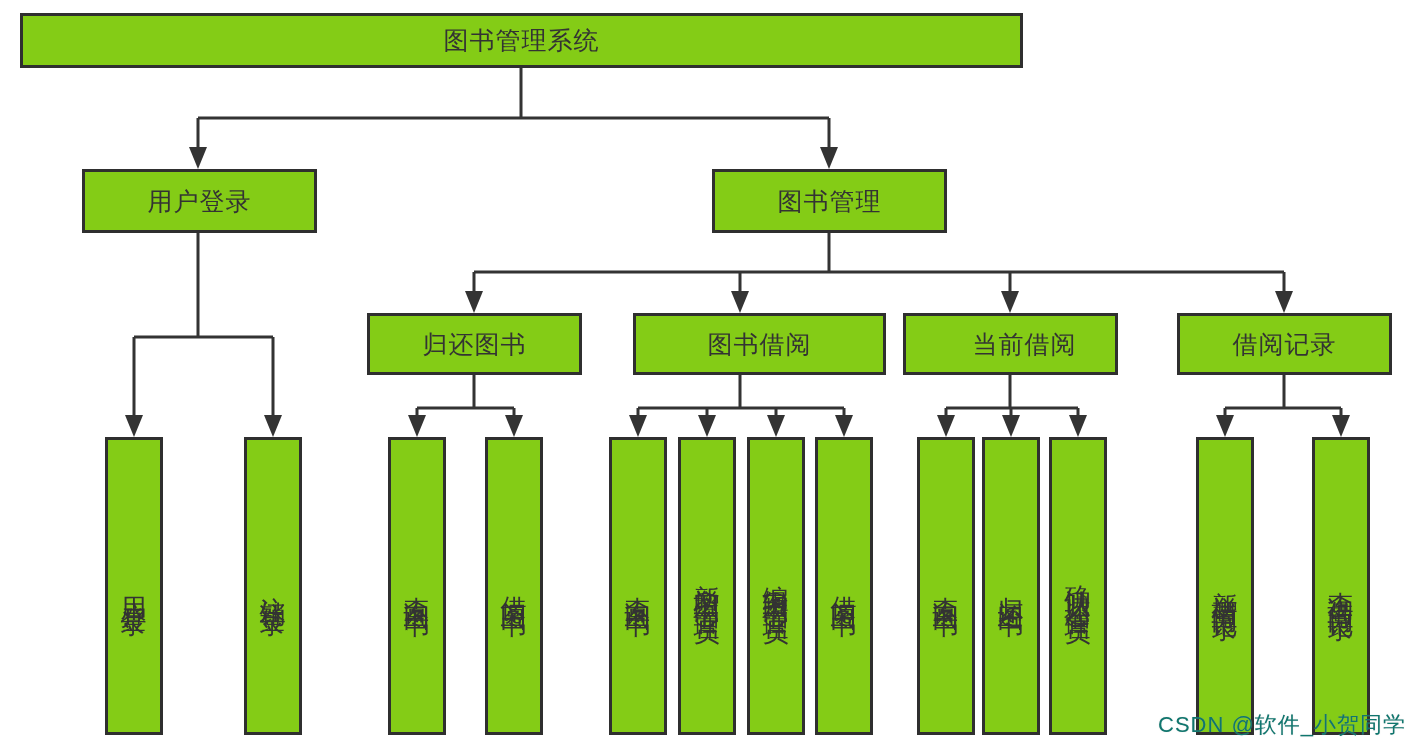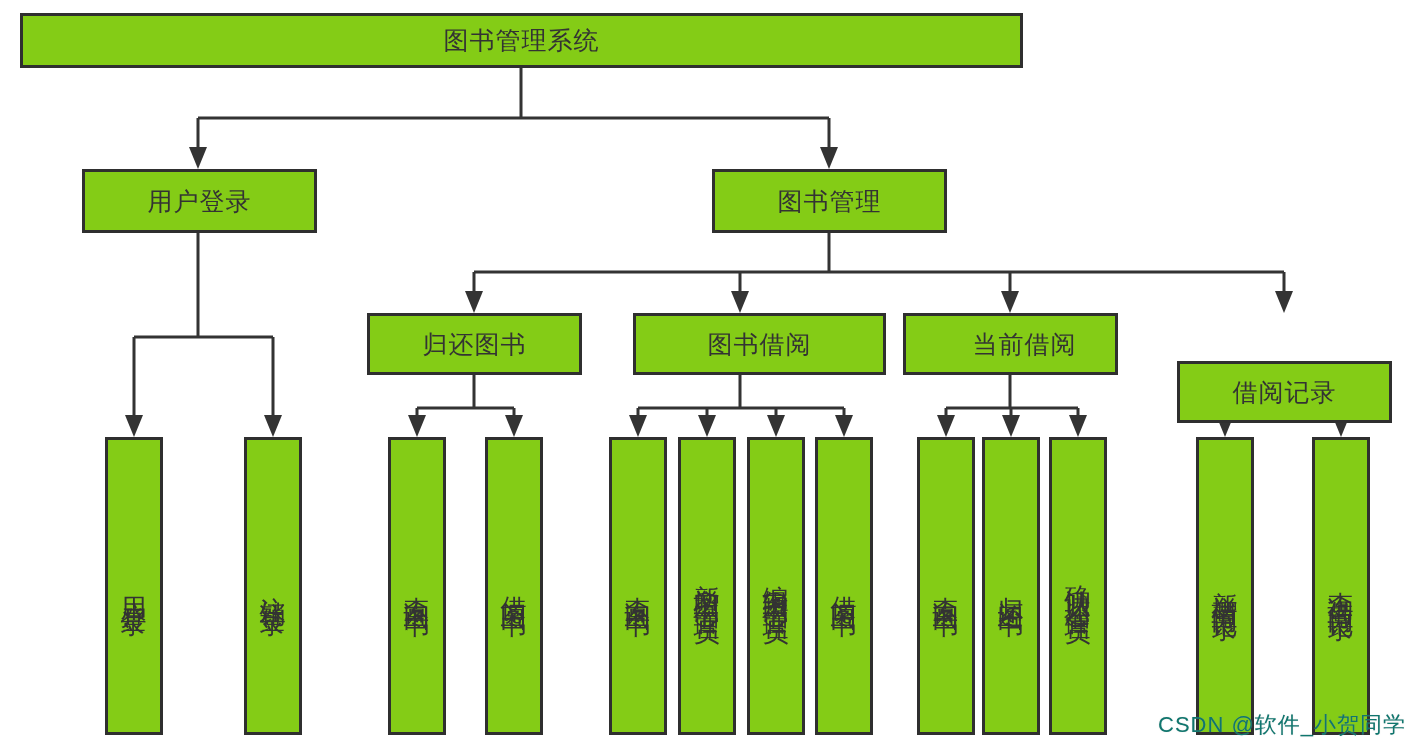--- a/index.html
+++ b/index.html
@@ -75,21 +75,21 @@
   </svg>
 
   <div class="box hbox" style="left:20px;top:13px;width:1003px;height:55px;">图书管理系统</div>
 
   <div class="box hbox" style="left:82px;top:169px;width:235px;height:64px;">用户登录</div>
   <div class="box hbox" style="left:712px;top:169px;width:235px;height:64px;">图书管理</div>
 
   <div class="box hbox" style="left:367px;top:313px;width:215px;height:62px;">归还图书</div>
   <div class="box hbox" style="left:633px;top:313px;width:253px;height:62px;">图书借阅</div>
   <div class="box hbox" style="left:903px;top:313px;width:215px;height:62px;padding-left:28px;">当前借阅</div>
-  <div class="box hbox" style="left:1177px;top:313px;width:215px;height:62px;margin-top:48px;">借阅记录</div>
+  <div class="box hbox" style="left:1177px;top:313px;width:215px;height:62px;">借阅记录</div>
 
   <div class="box vbox" style="left:105px;top:437px;width:58px;height:298px;">用户登录</div>
   <div class="box vbox" style="left:244px;top:437px;width:58px;height:298px;">注销登录</div>
 
   <div class="box vbox" style="left:388px;top:437px;width:58px;height:298px;">查询图书</div>
   <div class="box vbox" style="left:485px;top:437px;width:58px;height:298px;">借阅图书</div>
 
   <div class="box vbox" style="left:609px;top:437px;width:58px;height:298px;">查询图书</div>
   <div class="box vbox" style="left:678px;top:437px;width:58px;height:298px;">新增图书（管理员）</div>
   <div class="box vbox" style="left:747px;top:437px;width:58px;height:298px;">编辑图书（管理员）</div>

